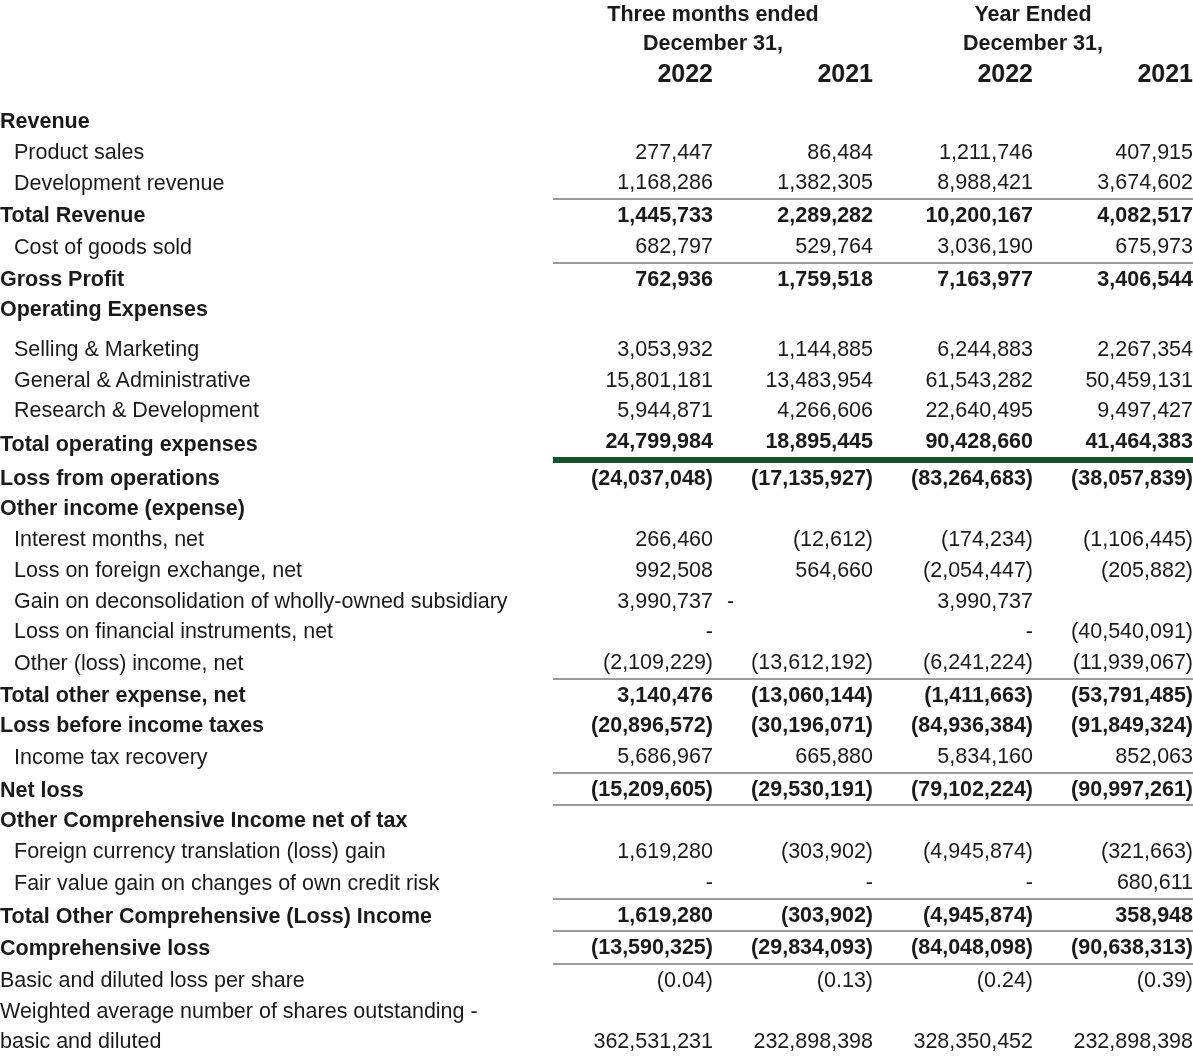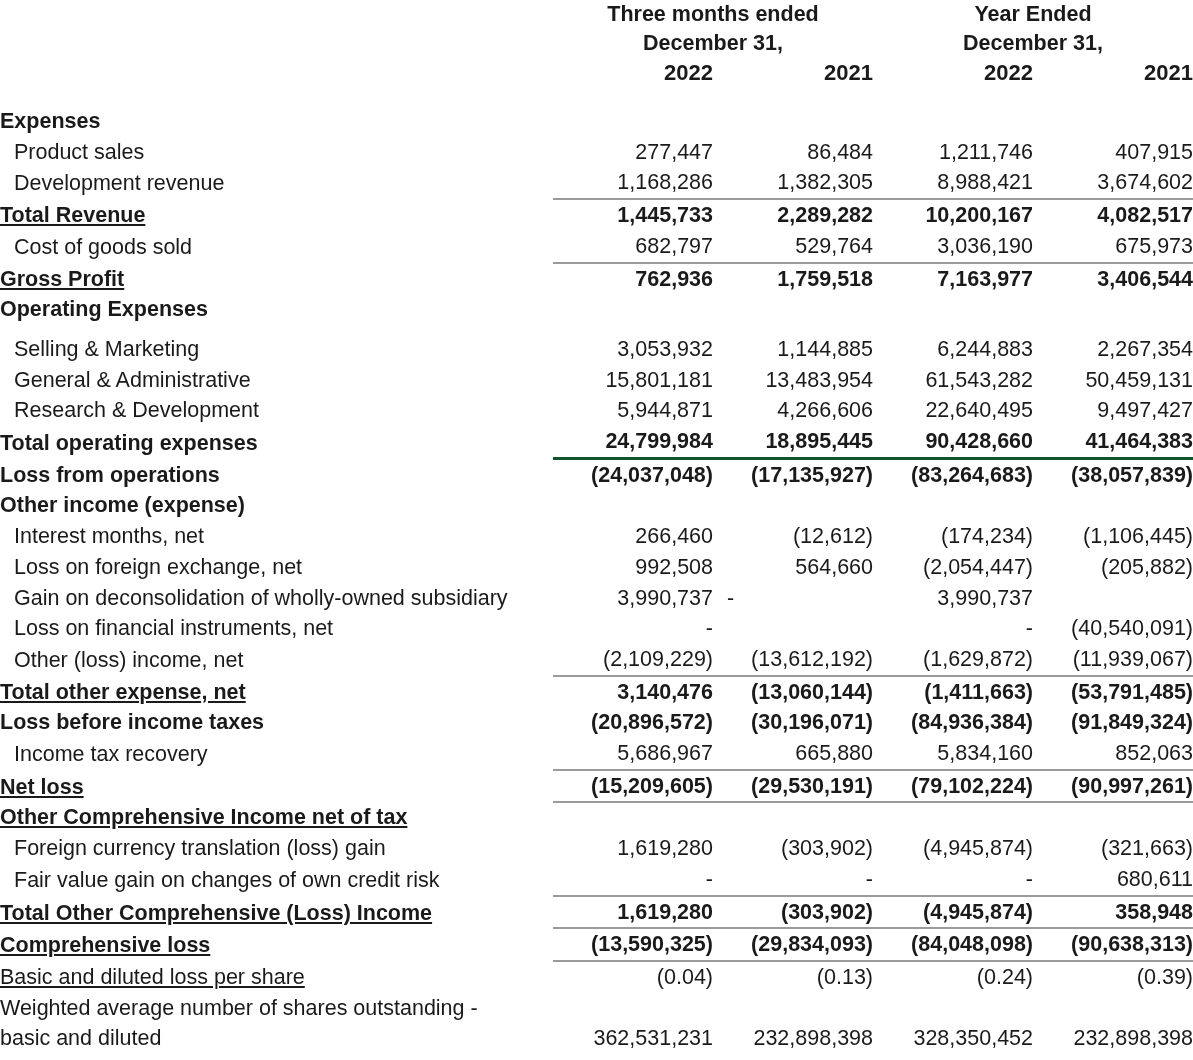--- a/index.html
+++ b/index.html
@@ -40,21 +40,21 @@
     font-weight: bold;
     font-size: 21.5px;
     text-align: center;
     padding: 0;
     line-height: 29px;
     vertical-align: bottom;
     white-space: nowrap;
   }
   .hdr-year {
     font-weight: bold;
-    font-size: 22px;
+    font-size: 25px;
     text-align: right;
     padding: 0 0 10px 0;
     line-height: 30px;
     white-space: nowrap;
   }
   .hdr-spacer td { height: 8px; padding: 0; }
 
   
   td.label {
     text-align: left;
@@ -79,25 +79,25 @@
     vertical-align: bottom;
   }
 
   .bold { font-weight: bold; }
   .indent1 { padding-left: 14px !important; }
 
   
   
   tr.rule-light td.num,
   tr.rule-light td.num-left { border-top: 2px solid #9a9a9a; }
-  tr.rule-light td.label { border-top: none; text-decoration: underline; }
+  tr.rule-light td.label { border-top: none; }
 
   
   tr.rule-dark td.num {
-    border-top: 3px solid #14532d;
+    border-top: 6px solid #14532d;
   }
   tr.rule-dark td.label { border-top: none; }
   .gap-row td { height: 9px; padding: 0; line-height: 9px; }
   .dash { letter-spacing: 0; }
 </style>
 </head>
 <body>
 
 <div class="statement">
 
@@ -130,21 +130,21 @@
         <td class="hdr-year">2021</td>
       </tr>
       <tr class="hdr-spacer">
         <td colspan="5"></td>
       </tr>
     </thead>
 
     <tbody>
 
       <tr>
-        <td class="label bold">Expenses</td>
+        <td class="label bold">Revenue</td>
         <td class="num"></td>
         <td class="num"></td>
         <td class="num"></td>
         <td class="num"></td>
       </tr>
 
       <tr>
         <td class="label indent1">Product sales</td>
         <td class="num">277,447</td>
         <td class="num">86,484</td>
@@ -273,21 +273,21 @@
         <td class="num dash">-</td>
         <td class="num"></td>
         <td class="num dash">-</td>
         <td class="num">(40,540,091)</td>
       </tr>
 
       <tr>
         <td class="label indent1">Other (loss) income, net</td>
         <td class="num">(2,109,229)</td>
         <td class="num">(13,612,192)</td>
-        <td class="num">(1,629,872)</td>
+        <td class="num">(6,241,224)</td>
         <td class="num">(11,939,067)</td>
       </tr>
 
       <tr class="rule-light">
         <td class="label bold">Total other expense, net</td>
         <td class="num bold">3,140,476</td>
         <td class="num bold">(13,060,144)</td>
         <td class="num bold">(1,411,663)</td>
         <td class="num bold">(53,791,485)</td>
       </tr>

